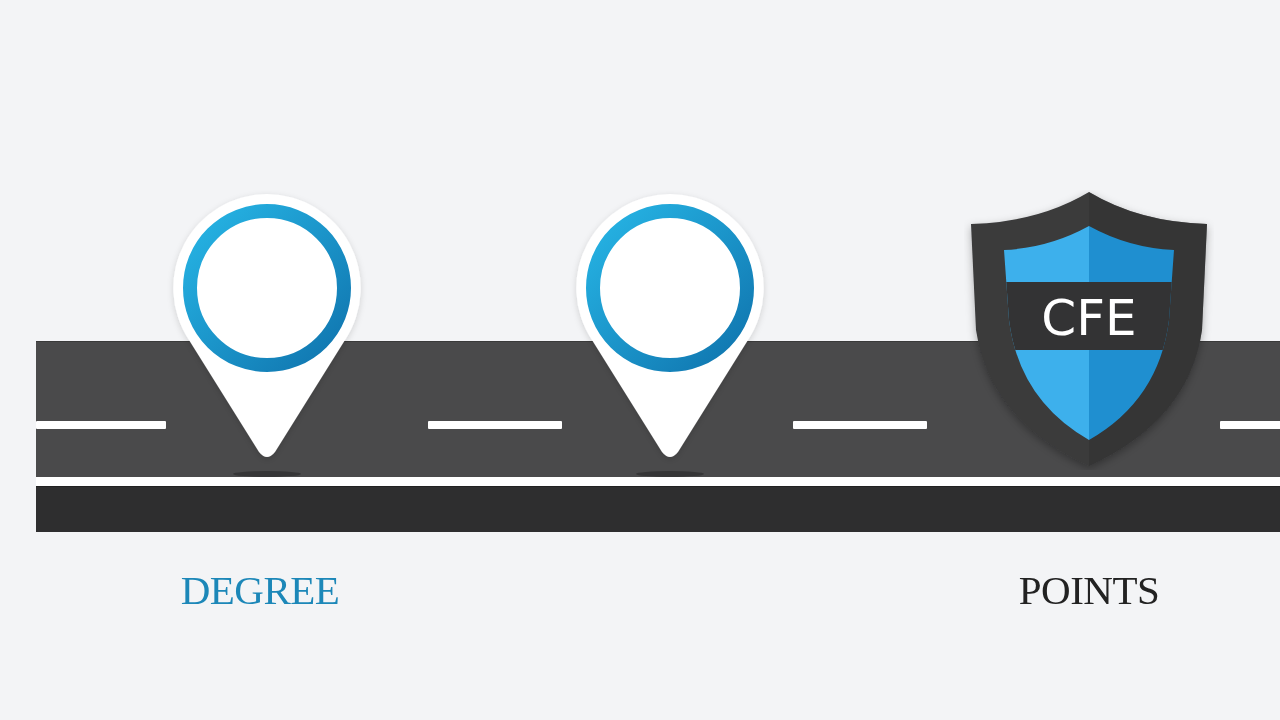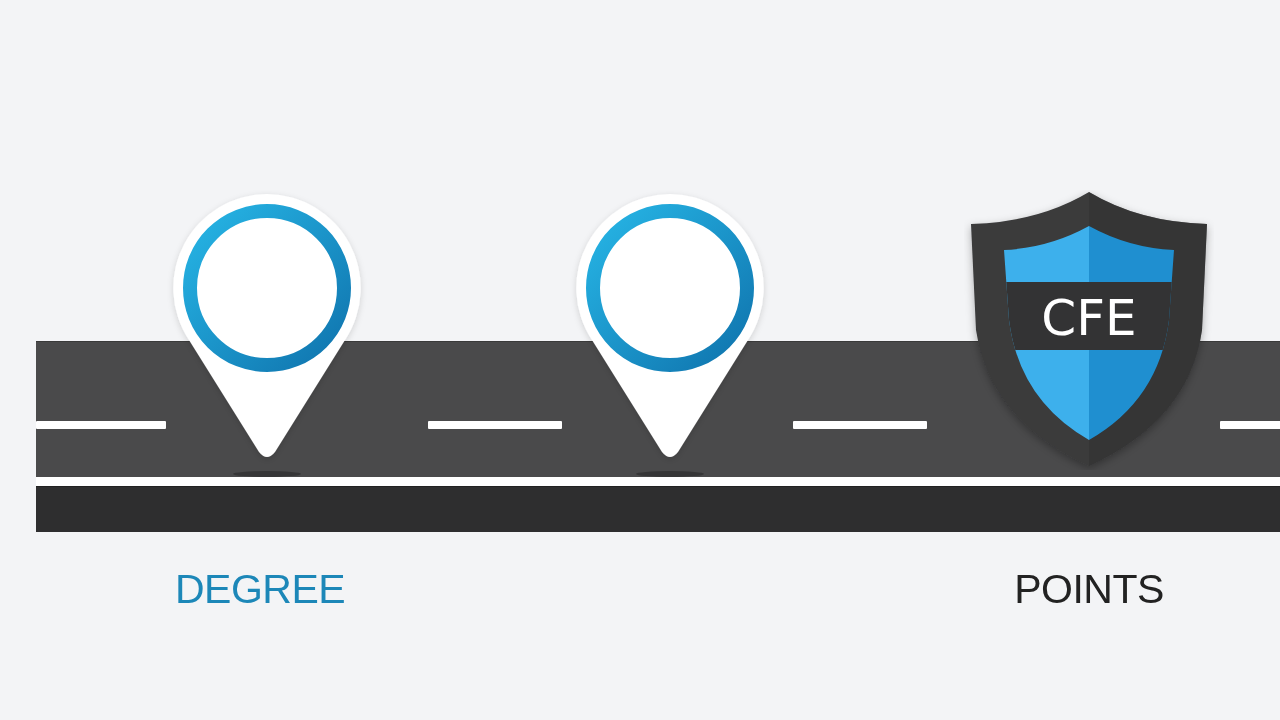--- a/index.html
+++ b/index.html
@@ -11,21 +11,21 @@
   }
   .stage { position: absolute; left: 0; top: 0; width: 1280px; height: 720px; margin-left: 36px; }
   .road { position: absolute; left: 0; top: 341px; width: 1280px; height: 136px; background: #4a4a4b; border-top: 1px solid #3a3a3a; }
   .road-edge { position: absolute; left: 0; top: 477px; width: 1280px; height: 9px; background: #ffffff; }
   .road-band { position: absolute; left: 0; top: 486px; width: 1280px; height: 45px; background: #2e2e2f; border-top: 1px solid #222; }
   .dash { position: absolute; top: 421px; height: 8px; background: #ffffff; border-radius: 1px; }
   .pin { position: absolute; }
   .shield { position: absolute; left: 928px; top: 190px; width: 250px; height: 280px; }
   .label {
     position: absolute; top: 566px; font-size: 41px; letter-spacing: -0.5px;
-    font-family: Liberation Sans, sans-serif; white-space: nowrap;
+    font-family: Liberation Serif, serif; white-space: nowrap;
     transform: translateX(-50%);
   }
 </style>
 </head>
 <body>
 
 <div class="stage">
 
   <div class="road"></div>
   <div class="road-edge"></div>

